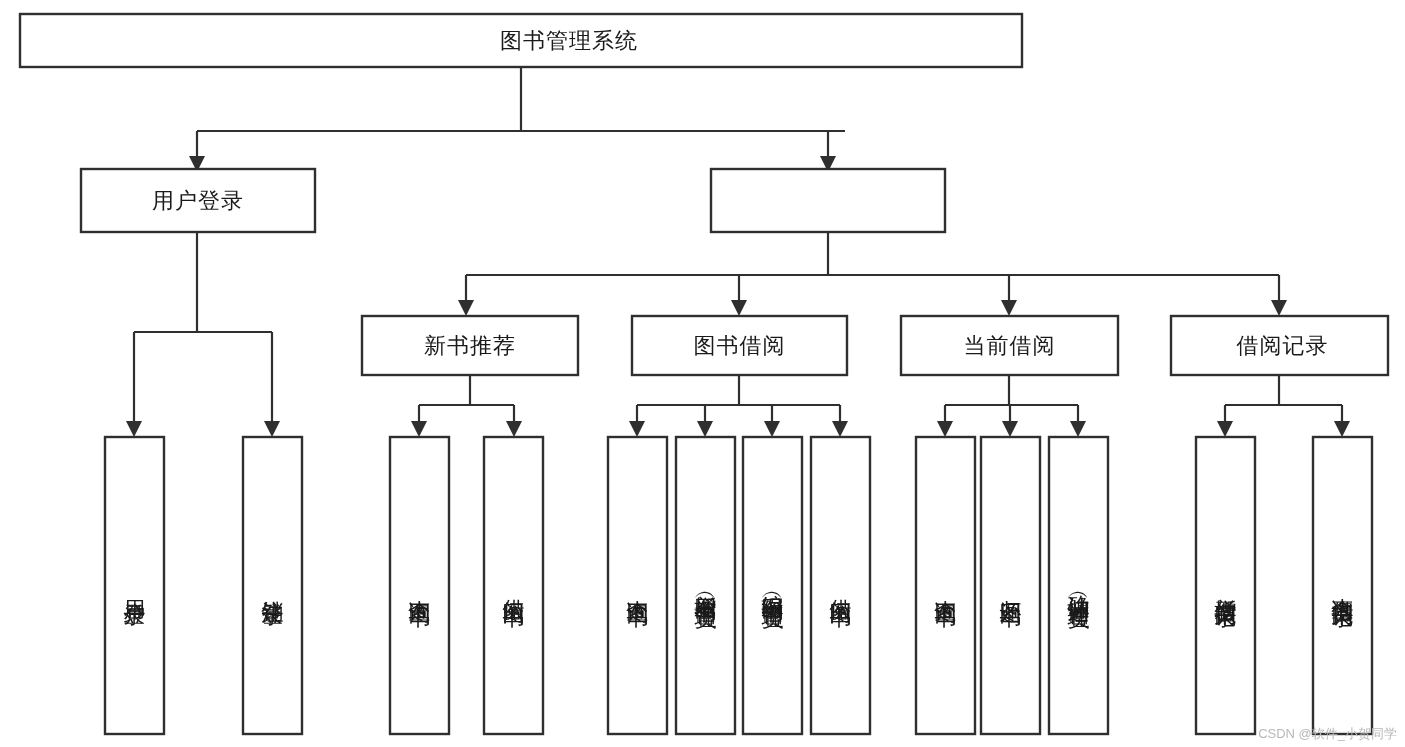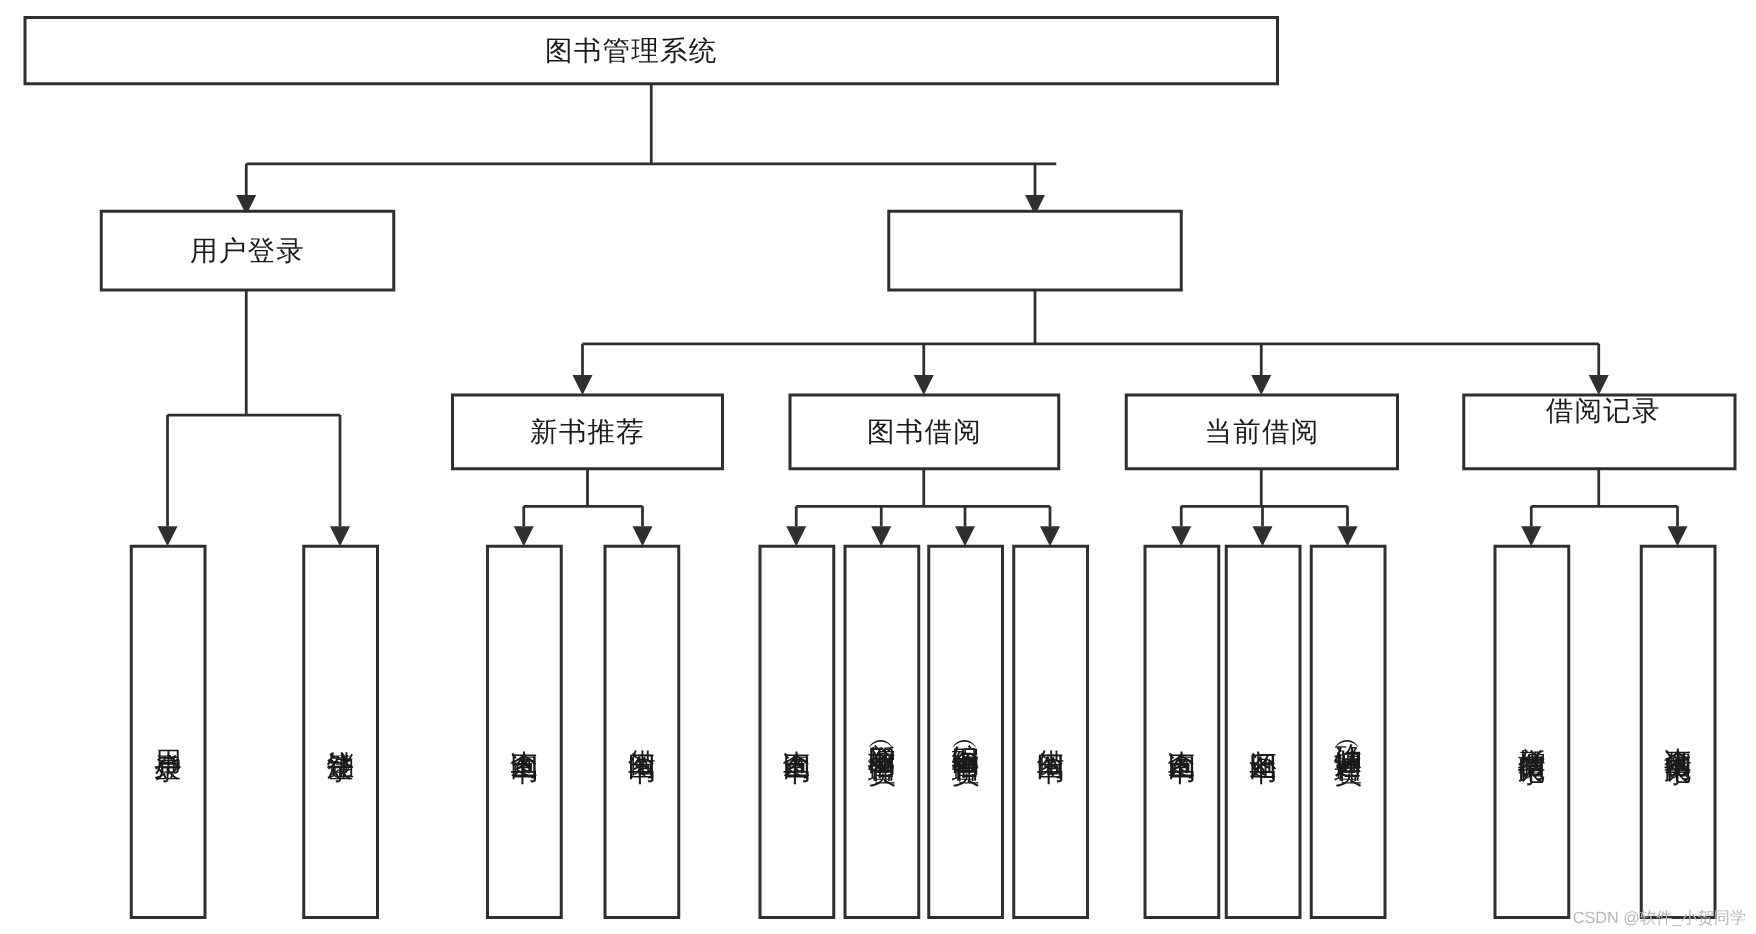--- a/index.html
+++ b/index.html
@@ -143,28 +143,28 @@
     <rect class="node-rect" x="811" y="437" width="59" height="297"></rect>
 
     <rect class="node-rect" x="916" y="437" width="59" height="297"></rect>
     <rect class="node-rect" x="981" y="437" width="59" height="297"></rect>
     <rect class="node-rect" x="1049" y="437" width="59" height="297"></rect>
 
     <rect class="node-rect" x="1196" y="437" width="59" height="297"></rect>
     <rect class="node-rect" x="1313" y="437" width="59" height="297"></rect>
   </svg>
 
-  <div class="hlabel-box" style="left:4px;top:14px;width:1002px;height:53px;">图书管理系统</div>
+  <div class="hlabel-box" style="left:20px;top:14px;width:1002px;height:53px;padding-left:48px;">图书管理系统</div>
 
   <div class="hlabel-box" style="left:81px;top:169px;width:234px;height:63px;">用户登录</div>
 
   <div class="hlabel-box" style="left:362px;top:316px;width:216px;height:59px;">新书推荐</div>
   <div class="hlabel-box" style="left:632px;top:316px;width:215px;height:59px;">图书借阅</div>
   <div class="hlabel-box" style="left:901px;top:316px;width:217px;height:59px;">当前借阅</div>
-  <div class="hlabel-box" style="left:1171px;top:299px;width:223px;height:59px;">借阅记录</div>
+  <div class="hlabel-box" style="left:1171px;top:316px;width:223px;height:59px;">借阅记录</div>
 
   <div class="vlabel-box" style="left:105px;top:437px;width:59px;height:297px;">用户登录</div>
   <div class="vlabel-box" style="left:243px;top:437px;width:59px;height:297px;">注销登录</div>
 
   <div class="vlabel-box" style="left:390px;top:437px;width:59px;height:297px;">查询图书</div>
   <div class="vlabel-box" style="left:484px;top:437px;width:59px;height:297px;">借阅图书</div>
 
   <div class="vlabel-box" style="left:608px;top:437px;width:59px;height:297px;">查询图书</div>
   <div class="vlabel-box" style="left:676px;top:437px;width:59px;height:297px;">新增图书（管理员）</div>
   <div class="vlabel-box" style="left:743px;top:437px;width:59px;height:297px;">编辑图书（管理员）</div>

